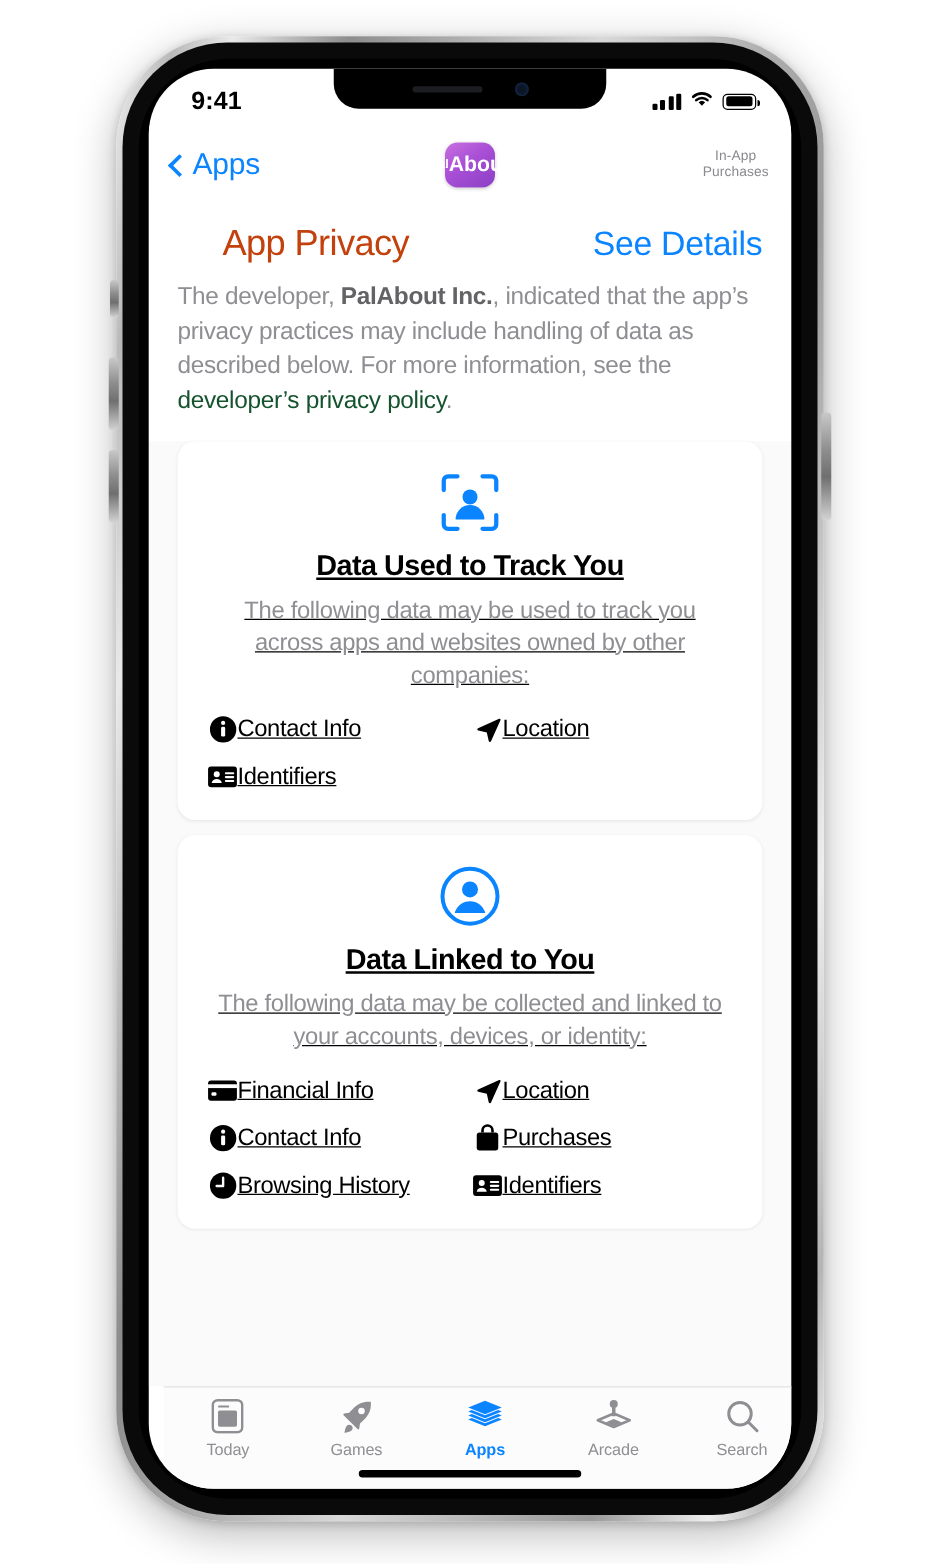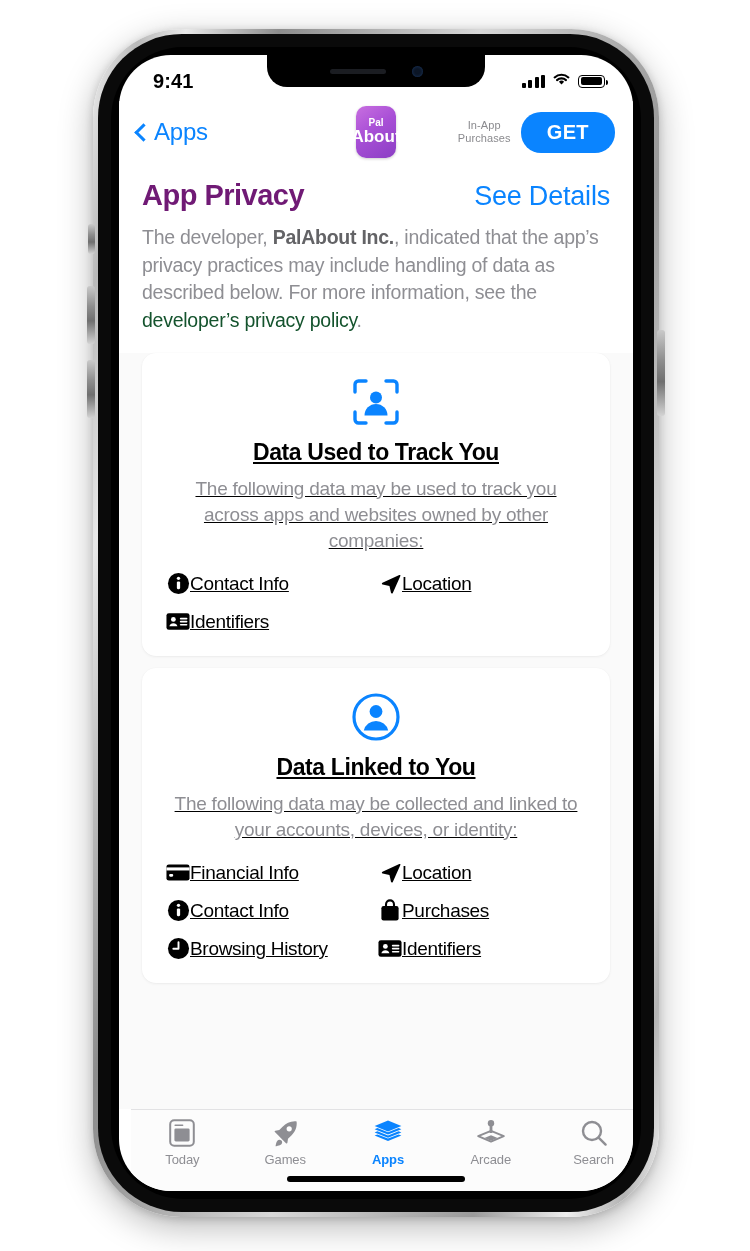--- a/index.html
+++ b/index.html
@@ -130,23 +130,23 @@
     width: 13px; height: 13px;
     border-left: 3.2px solid #0a84ff;
     border-bottom: 3.2px solid #0a84ff;
     transform: rotate(45deg);
     margin-left: 4px;
   }
   .nav-back-label { font-size: 24px; color: #0a84ff; letter-spacing: -.2px; }
 
   .nav-app-icon {
     position: absolute; left: 50%; transform: translateX(-50%);
-    width: 40px; height: 52px; border-radius: 10px;
+    width: 40px; height: 36px; border-radius: 10px;
     background: linear-gradient(145deg,#c86fe0 0%, #a84fd6 45%, #8b3fc4 100%);
-    display: flex; flex-direction: column;
+    display: flex; flex-direction: row;
     align-items: center; justify-content: center;
     color: #fff; line-height: 1.02;
     box-shadow: 0 1px 3px rgba(0,0,0,.2);
   }
   .nav-app-icon .l1 { font-size: 10px; font-weight: 700; }
   .nav-app-icon .l2 { font-size: 17px; font-weight: 700; }
 
   .nav-right { margin-left: auto; display: flex; align-items: center; gap: 10px; }
   .iap {
     font-size: 11px; color: #8a8a8e; text-align: center;
@@ -164,22 +164,23 @@
     position: absolute; left: 0; top: 108px;
     width: 100%; bottom: 82px;
     background: #fafafa;
     overflow: hidden;
     padding: 0 0 10px 0;
   }
 
   .privacy-head { padding: 16px 23px 0 23px; background:#fff; }
   .ph-row { display: flex; align-items: baseline; }
   .ph-title {
-    font-size: 29px; font-weight: 700; color: #701a75;
+    font-size: 29px; font-weight: 400; color: #c2410c;
     letter-spacing: -.5px;
+    margin-left: 36px;
   }
   .ph-details {
     margin-left: auto; font-size: 27px; color: #0a84ff;
     cursor: pointer; letter-spacing: -.2px;
   }
   .ph-body {
     margin-top: 12px; font-size: 19.5px; line-height: 1.42;
     color: #8e8e93; letter-spacing: -.25px;
     padding-bottom: 18px;
   }
@@ -298,21 +299,20 @@
       <div class="nav-app-icon">
         <span class="l1">Pal</span>
         <span class="l2">About</span>
       </div>
 
       <div class="nav-right">
         <div class="iap">
           <div>In-App</div>
           <div>Purchases</div>
         </div>
-        <button class="get-btn">GET</button>
       </div>
     </div>
 
     <div class="content">
 
       <div class="privacy-head">
         <div class="ph-row">
           <div class="ph-title">App Privacy</div>
           <div class="ph-details">See Details</div>
         </div>

